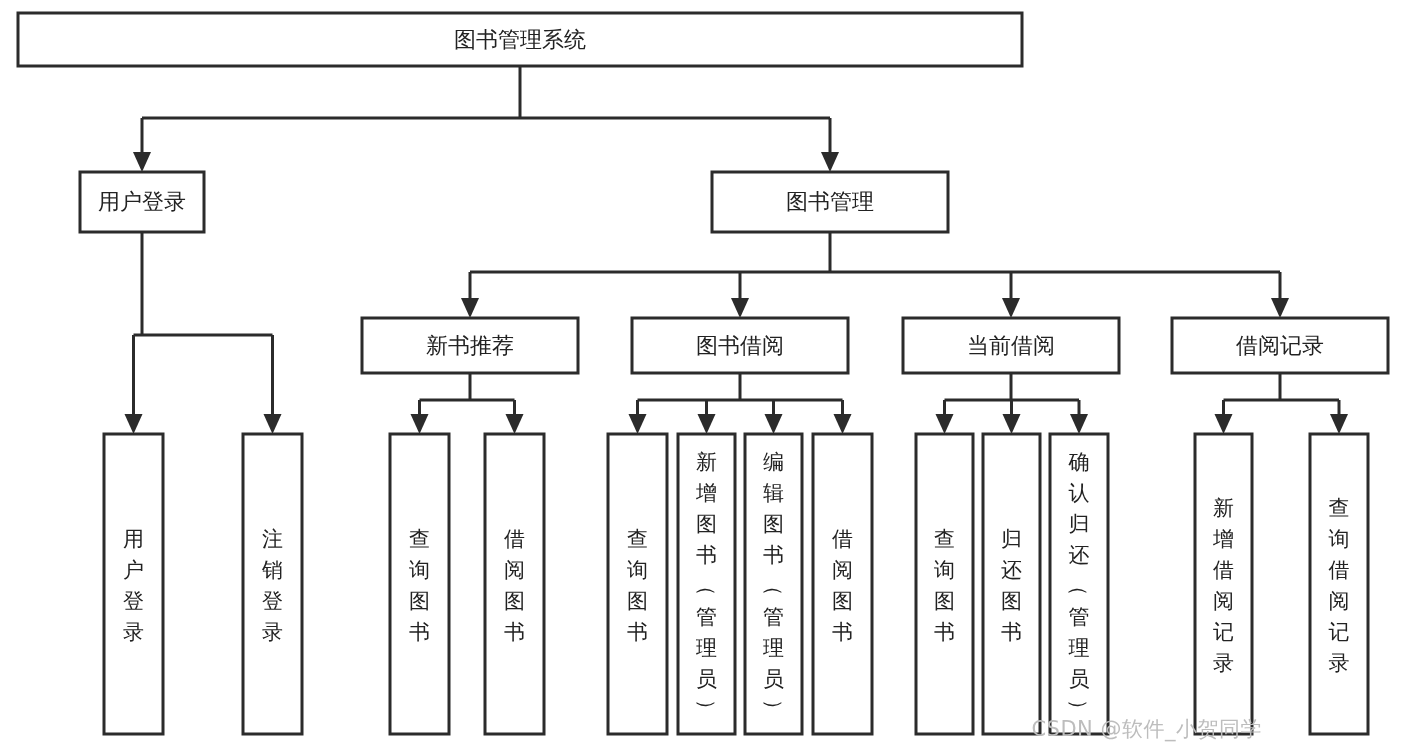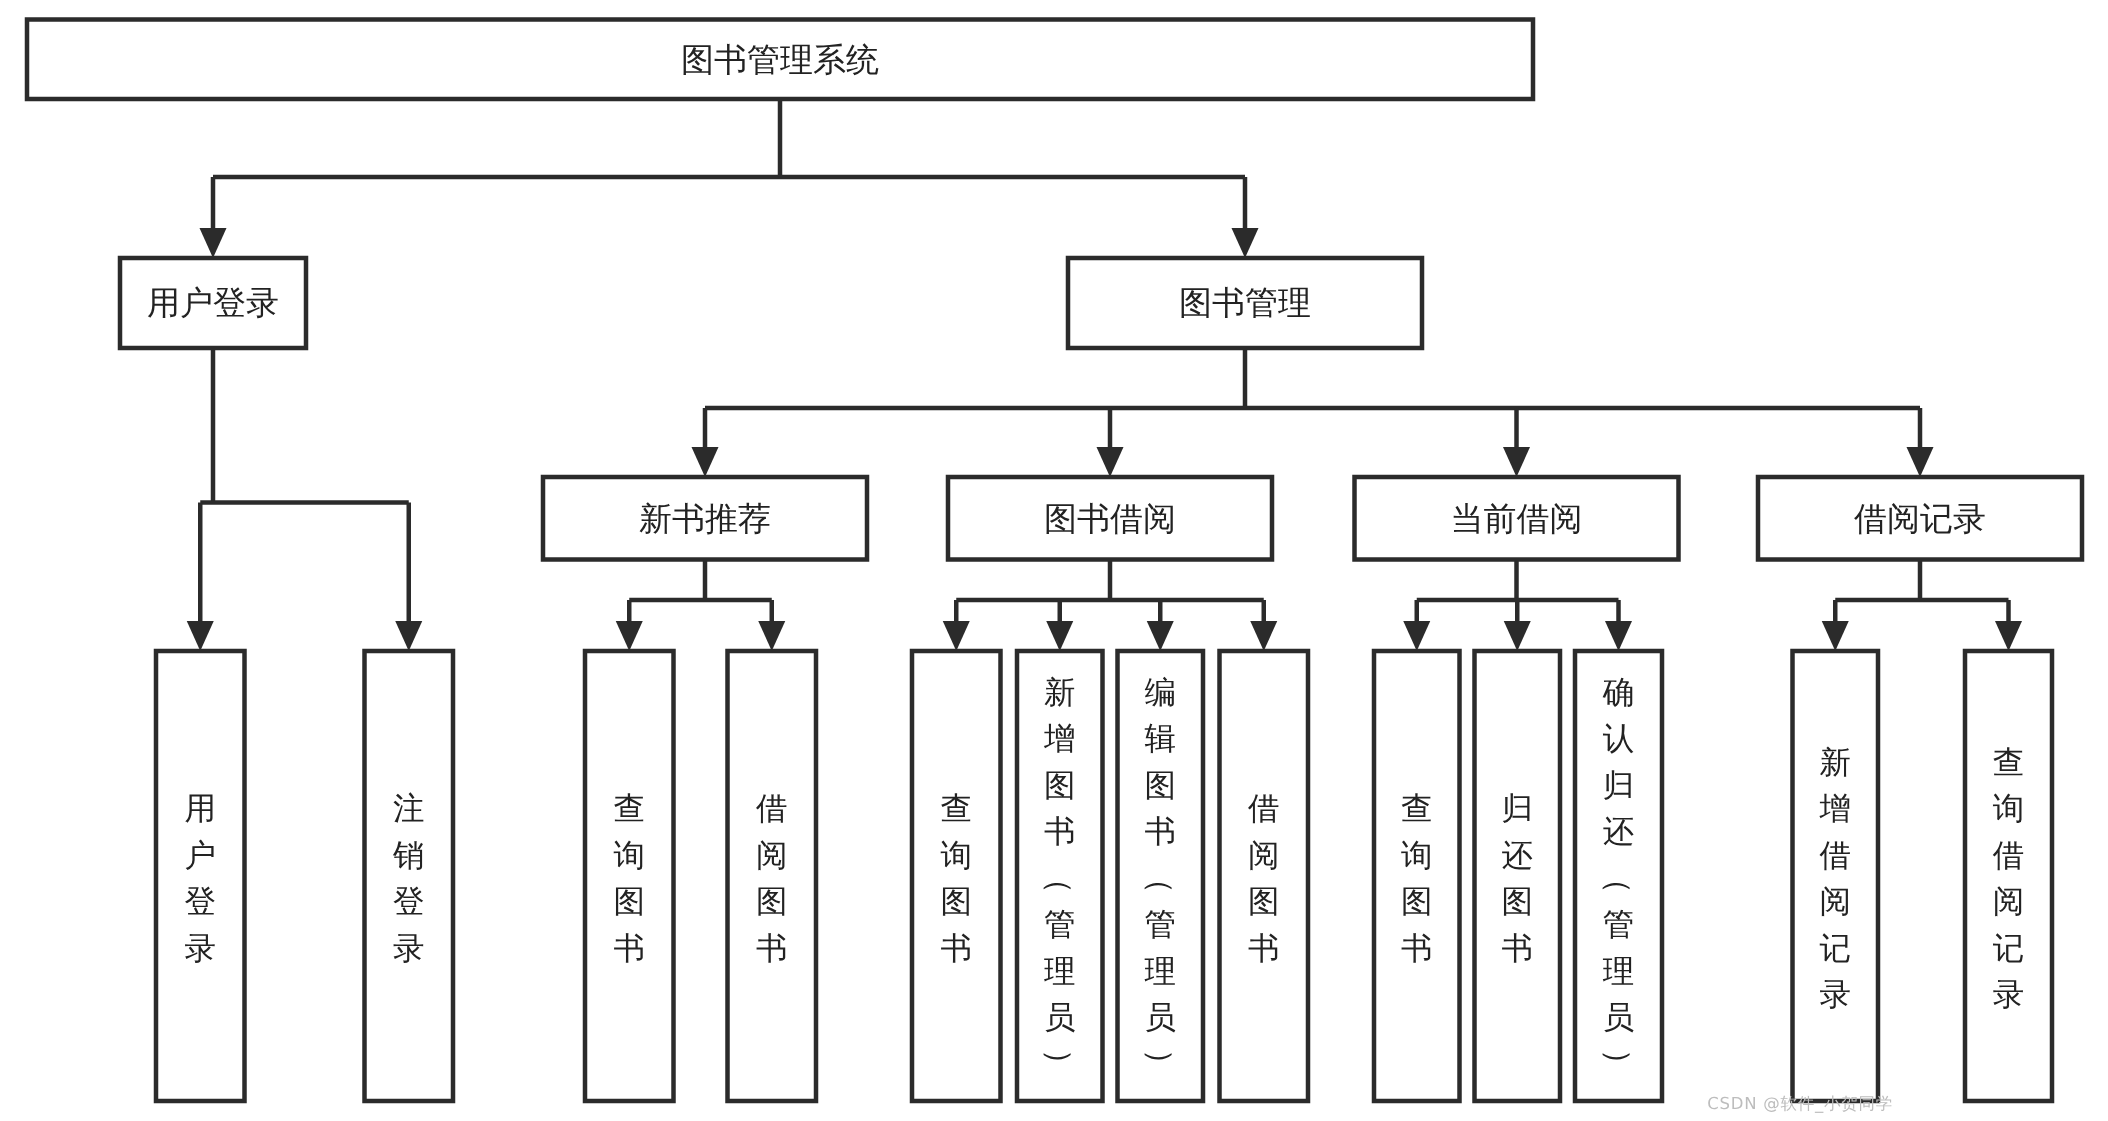--- a/index.html
+++ b/index.html
@@ -58,21 +58,21 @@
     font-family: "DejaVu Sans", "Liberation Sans", sans-serif;
     font-size: 21px;
     fill: #222222;
     text-anchor: middle;
   }
   .watermark {
     position: absolute;
     right: 14px;
     bottom: 4px;
     font-family: "DejaVu Sans", "Liberation Sans", sans-serif;
-    font-size: 11px;
+    font-size: 21px;
     color: #bdbdbd;
     letter-spacing: 0.5px;
     white-space: nowrap;
     user-select: none;
     text-align: right;
   }
 </style>
 </head>
 <body>
 

